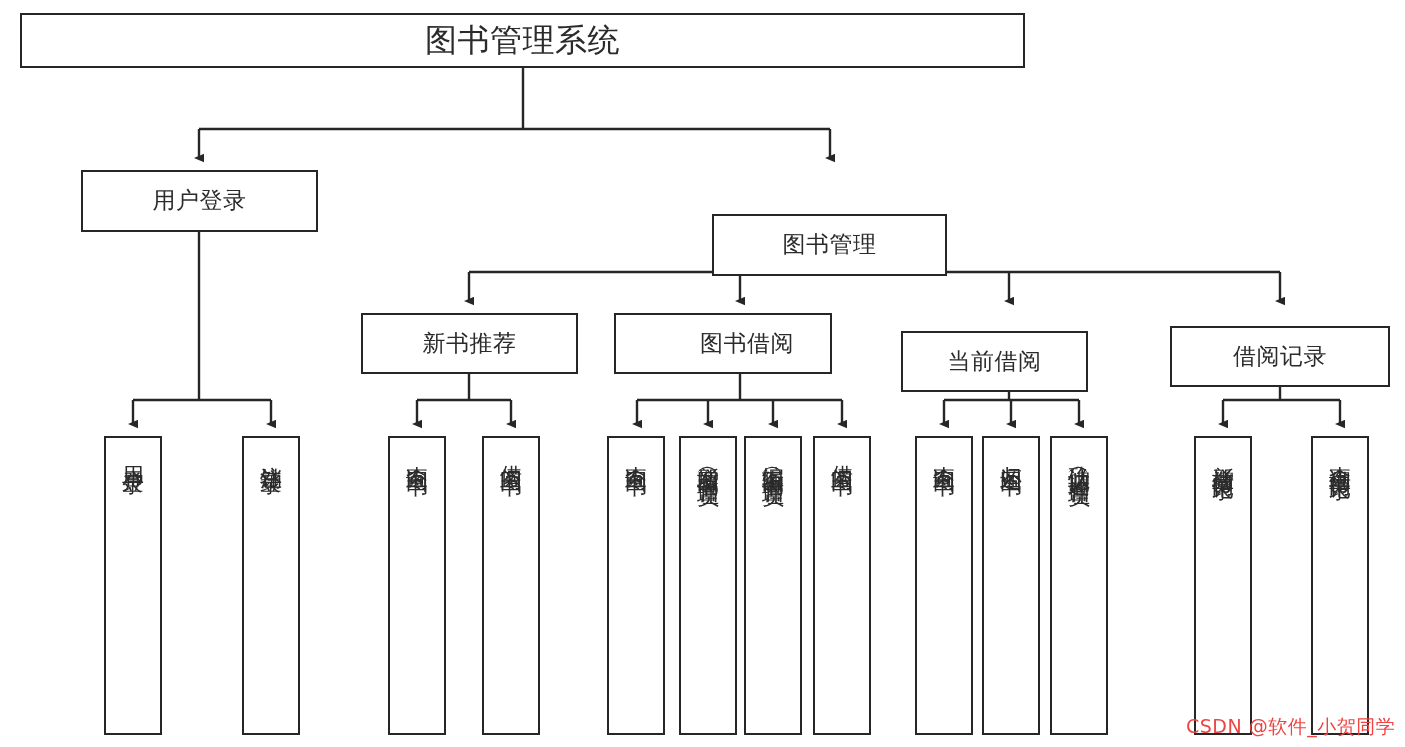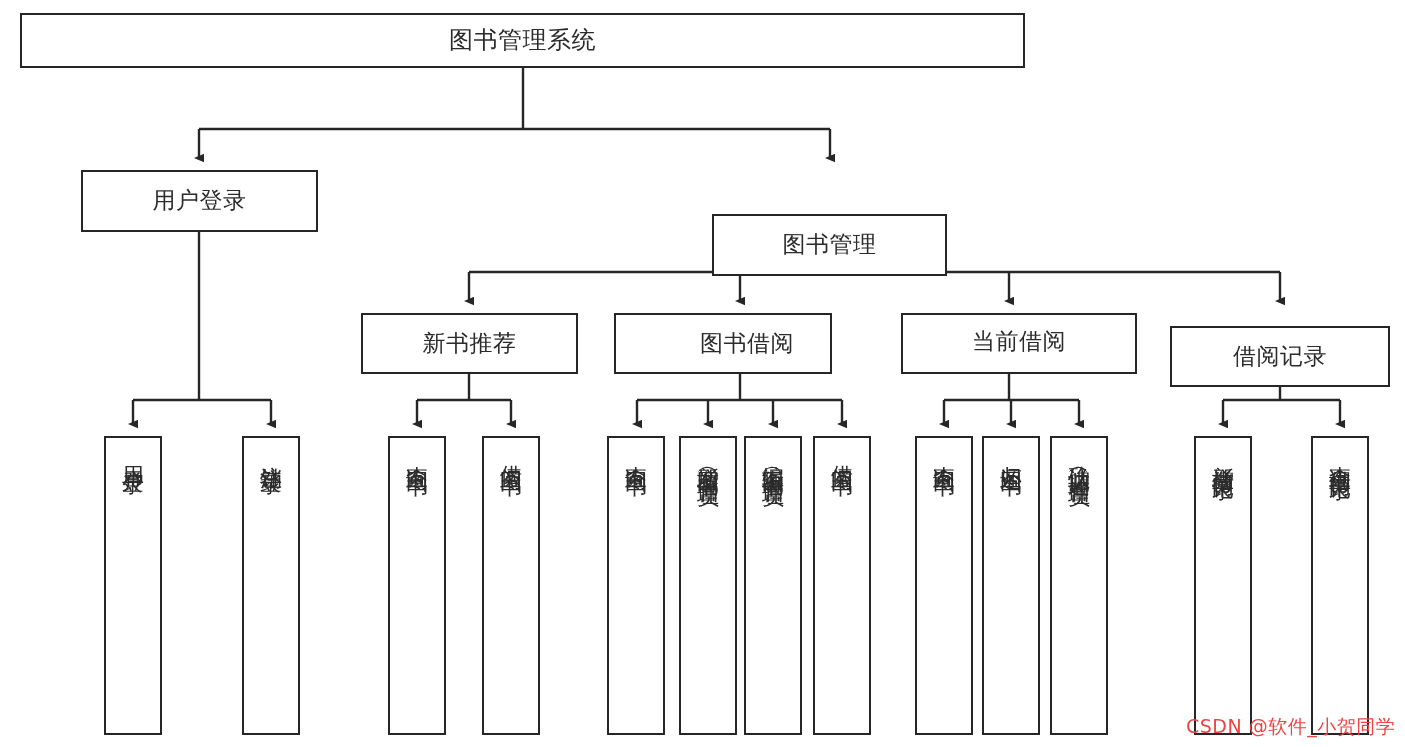--- a/index.html
+++ b/index.html
@@ -41,21 +41,21 @@
     display: block;
     line-height: 1.18;
     letter-spacing: 0.5px;
     white-space: nowrap;
   }
   
   .h-node .lbl {
     font-size: 23px;
   }
   .root .lbl {
-    font-size: 24px;
+    font-size: 32px;
   }
   
   .v-node {
     align-items: flex-start;
     padding-top: 10px;
   }
   .v-node .lbl {
     writing-mode: vertical-rl;
     text-orientation: upright;
     font-size: 22px;
@@ -143,21 +143,21 @@
   <div class="node h-node" style="left:712px; top:170px; width:235px; height:62px;margin-top:44px;">
     <span class="lbl">图书管理</span>
   </div>
 
   <div class="node h-node" style="left:361px; top:313px; width:217px; height:61px;">
     <span class="lbl">新书推荐</span>
   </div>
   <div class="node h-node" style="left:614px; top:313px; width:218px; height:61px;padding-left:48px;">
     <span class="lbl">图书借阅</span>
   </div>
-  <div class="node h-node" style="left:901px; top:313px; width:236px; height:61px;font-family:Liberation Mono, monospace;">
+  <div class="node h-node" style="left:901px; top:331px; width:187px; height:61px;">
     <span class="lbl">当前借阅</span>
   </div>
   <div class="node h-node" style="left:1170px; top:313px; width:220px; height:61px;margin-top:13px;">
     <span class="lbl">借阅记录</span>
   </div>
 
   <div class="node v-node" style="left:104px; top:436px; width:58px; height:299px;">
     <span class="lbl">用户登录</span>
   </div>
   <div class="node v-node" style="left:242px; top:436px; width:58px; height:299px;">

